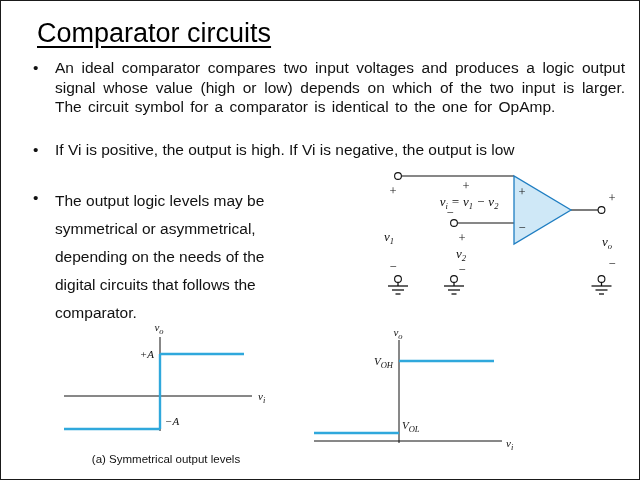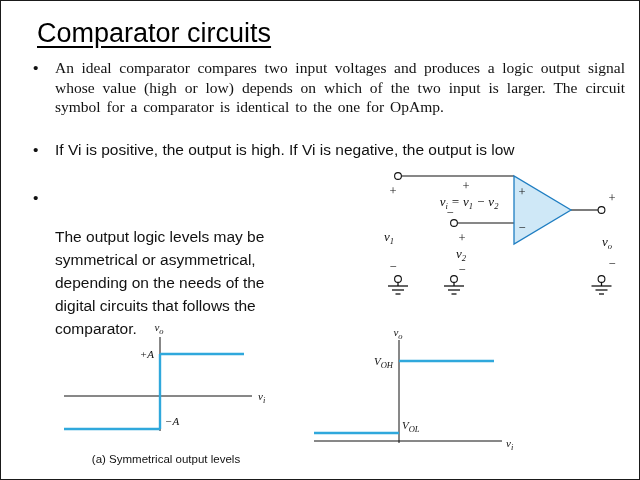--- a/index.html
+++ b/index.html
@@ -5,25 +5,25 @@
   html,body{margin:0;padding:0;background:#888;}
   .slide{position:relative;width:640px;height:480px;background:#fff;
          font-family:"Liberation Sans",sans-serif;color:#111;overflow:hidden;
          border:1px solid #1a1a1a;box-sizing:border-box;}
   .title{position:absolute;left:36px;top:17px;margin:0;font-size:27px;font-weight:400;
          color:#000;text-decoration:underline;text-underline-offset:4px;}
   .bullet{position:absolute;display:flex;}
   .dot{flex:0 0 22px;font-size:15.5px;line-height:19.5px;}
   .bullet p{margin:0;font-size:15.5px;line-height:19.5px;}
   .b1{left:32px;top:57px;width:592px;}
-  .b1 p{text-align:justify;word-spacing:2px;font-family:Liberation Serif, serif;}
+  .b1 p{text-align:justify;word-spacing:2px;}
   .b2{left:32px;top:139px;width:592px;}
   .b3{left:32px;top:186px;width:280px;}
   .b3 .dot{line-height:22.5px;}
-  .b3 p{line-height:23px;width:248px;margin-top:38px;}
+  .b3 p{line-height:28px;width:248px;}
 
   svg{position:absolute;overflow:visible;}
   .circuit{left:373px;top:160px;}
   .graphA{left:55px;top:318px;}
   .graphB{left:293px;top:323px;}
 
   .wire{stroke:#111;stroke-width:1.1;}
   .term{fill:#fff;stroke:#111;stroke-width:1.1;}
   .gnd line{stroke:#111;stroke-width:1.3;}
   .tri{fill:var(--triangle-fill,#cfe8f7);stroke:var(--triangle-stroke,#1f7ec2);stroke-width:1.3;}

